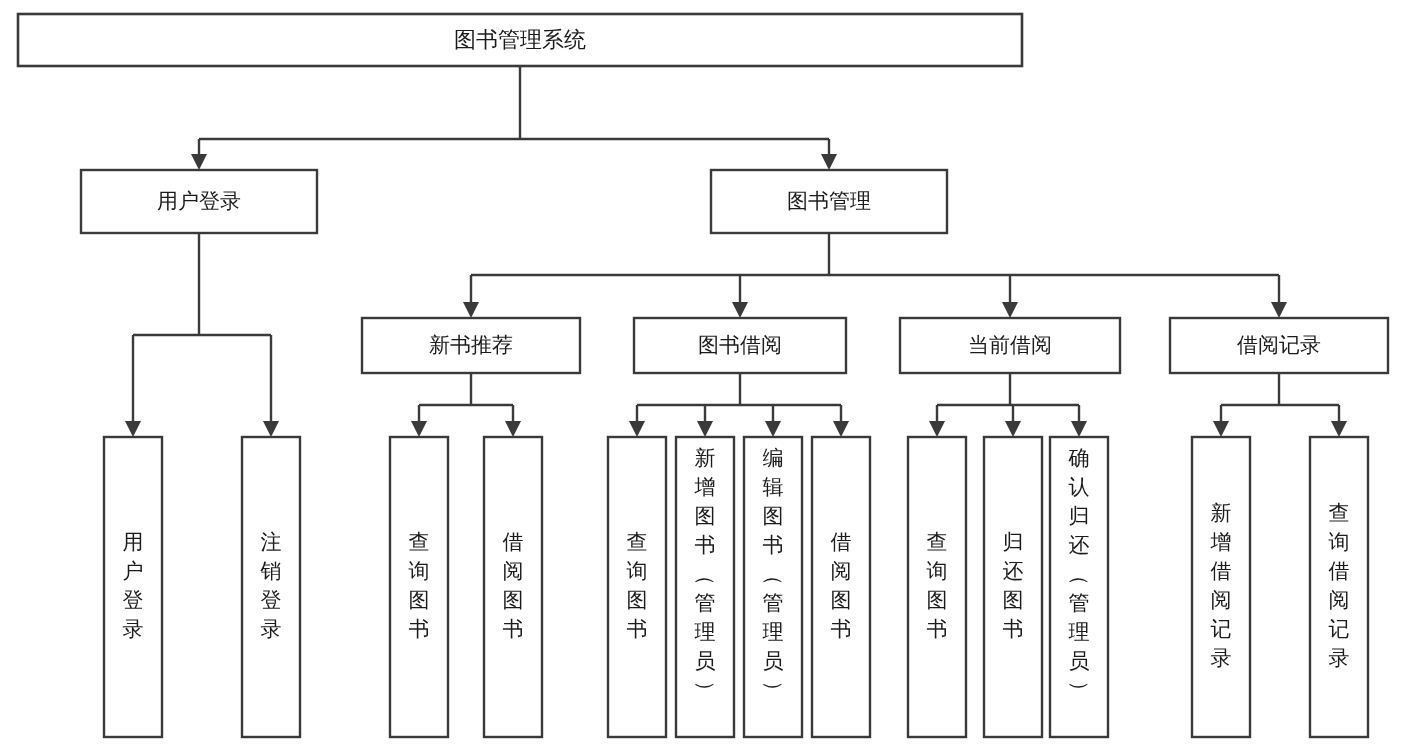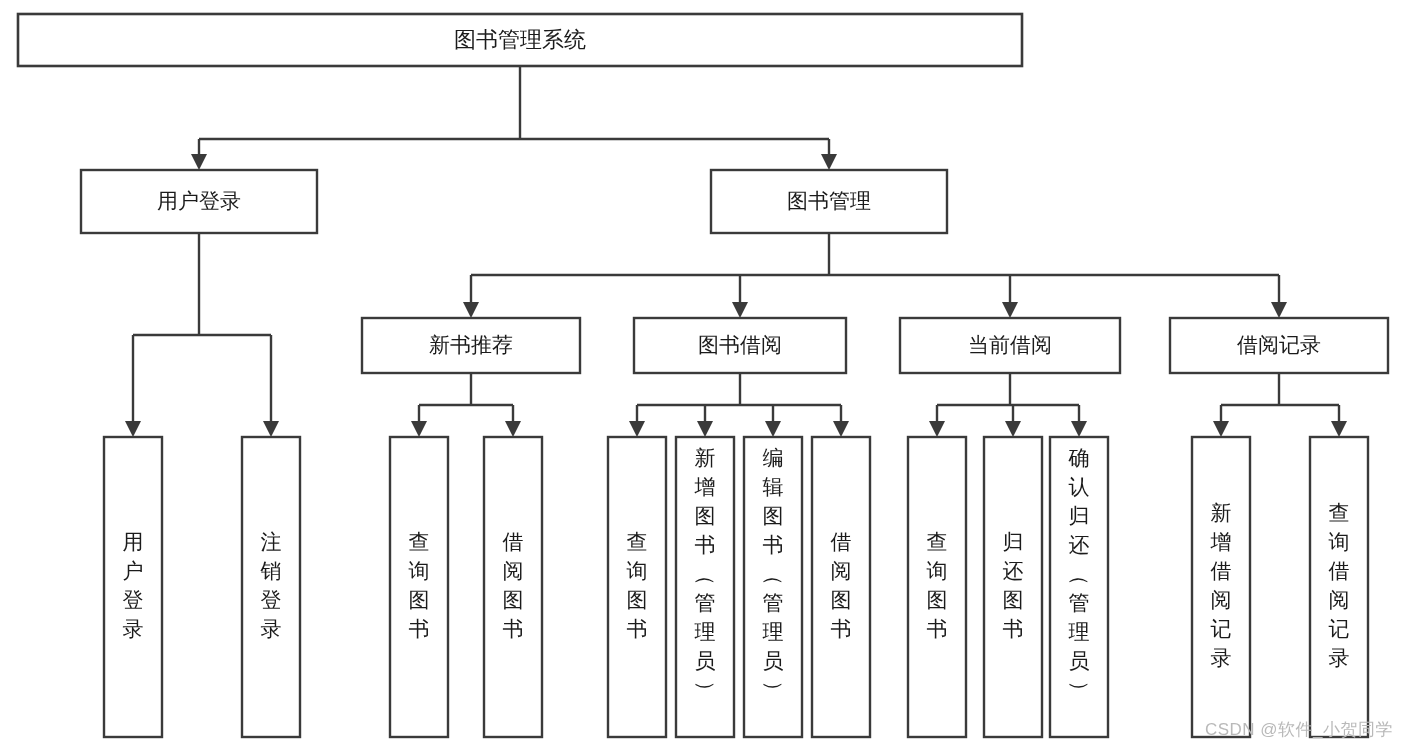--- a/index.html
+++ b/index.html
@@ -293,14 +293,13 @@
             <text x="1339" y="514" class="leaf-label-char">查</text>
             <text x="1339" y="543" class="leaf-label-char">询</text>
             <text x="1339" y="572" class="leaf-label-char">借</text>
             <text x="1339" y="601" class="leaf-label-char">阅</text>
             <text x="1339" y="630" class="leaf-label-char">记</text>
             <text x="1339" y="659" class="leaf-label-char">录</text>
           </g>
         </g>
       </g>
   </svg>
-  <div class="watermark">CSDN @软件_小贺同学</div>
 </div>
 
 </body></html>

